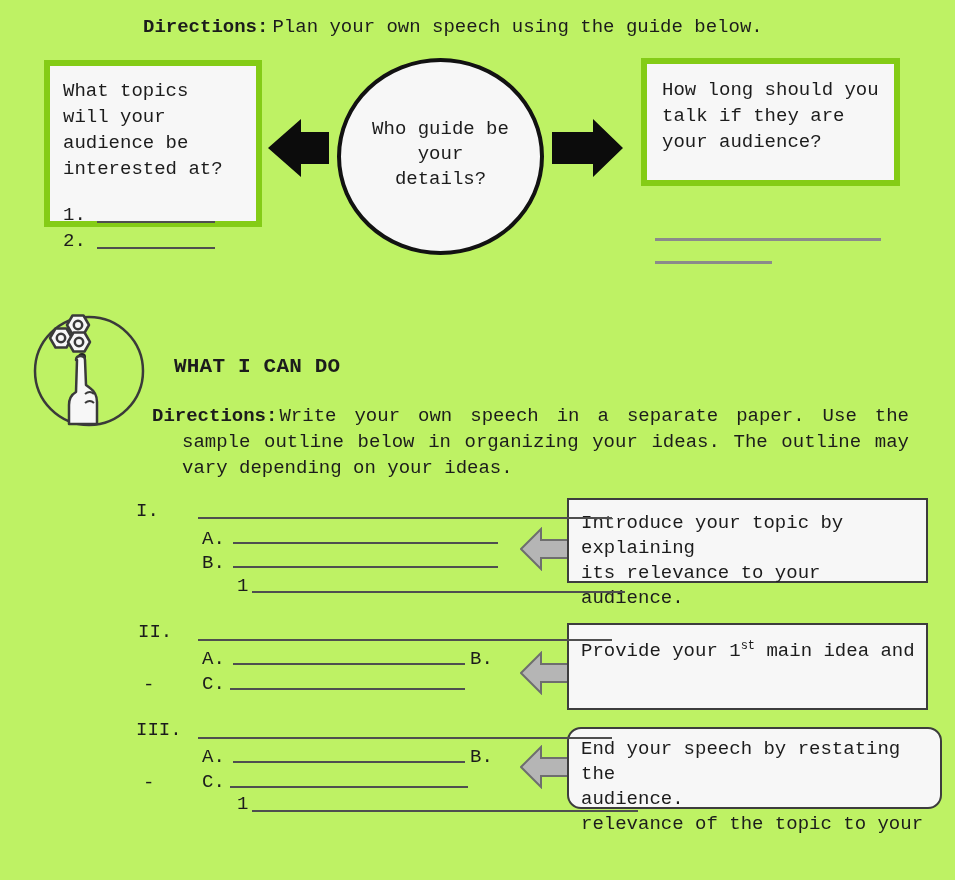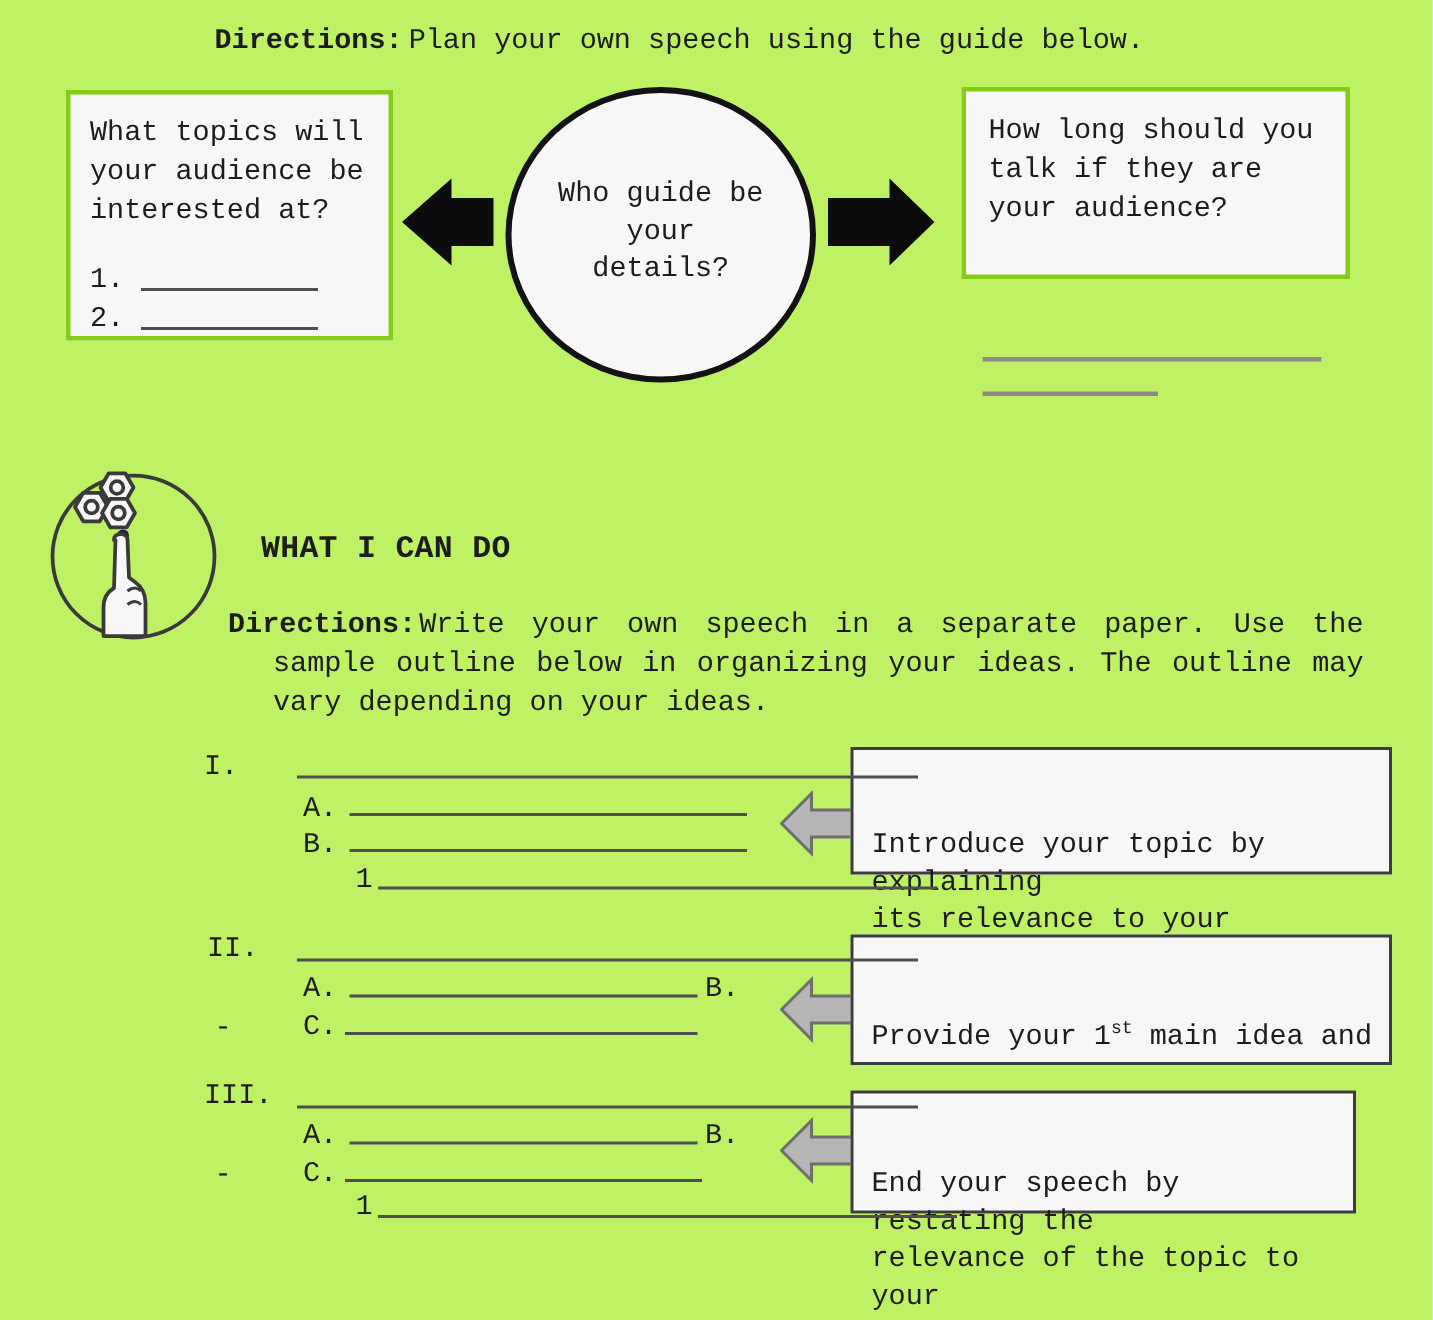--- a/index.html
+++ b/index.html
@@ -6,21 +6,21 @@
   #canvas{
     position:relative;width:955px;height:880px;background:#bef264;
     font-family:Liberation Mono, monospace;color:#1c1c1c;
     overflow:hidden;margin:0 auto;
   }
   .abs{position:absolute;}
   
   .top-directions{left:143px;top:15px;font-size:19px;line-height:24px;}
   .top-directions b{margin-right:4px;}
   
-  .dbox{border:3px solid #84cc16;background:#f7f7f7;box-sizing:border-box;}
+  .dbox{border:6px solid #84cc16;background:#f7f7f7;box-sizing:border-box;}
   .left-box{left:44px;top:60px;width:218px;height:167px;padding:12px 12px 0 13px;}
   .left-box .q{font-size:19px;line-height:26px;}
   .num-row{display:flex;align-items:flex-end;font-size:19px;height:26px;margin-top:0;}
   .num-row .lab{width:24px;}
   .num-row .ln{display:inline-block;width:118px;height:0;border-bottom:2px solid #4f4f4f;margin-left:10px;margin-bottom:3px;}
   .circle{left:337px;top:58px;width:199px;height:189px;border:4px solid #121212;border-radius:50%;
           background:#f7f7f7;box-sizing:content-box;text-align:center;}
   .circle .ctext{margin-top:55px;font-size:19px;line-height:25px;}
   .circle .ctext span{display:block;}
   .right-box{left:641px;top:58px;width:259px;height:128px;padding:13px 14px 0 15px;}
@@ -29,21 +29,21 @@
   
   .wicd-title{left:174px;top:355px;font-size:21px;font-weight:bold;letter-spacing:.2px;}
   .wicd-directions{left:152px;top:403px;width:757px;font-size:19px;line-height:26px;
                    text-align:justify;padding-left:30px;text-indent:-30px;box-sizing:border-box;}
   .wicd-directions b{margin-right:2px;}
   
   .olabel{font-size:19px;line-height:22px;}
   .thin{height:2px;background:#4f4f4f;z-index:3;}
   .callout{border:2px solid #3d3d3d;background:#f7f7f7;box-sizing:border-box;z-index:2;
            font-size:19px;line-height:25px;}
-  .callout .pad{padding:0 10px 0 12px;margin-top:40px;}
+  .callout .pad{padding:0 10px 0 12px;}
   .garrow{z-index:1;}
   sup{font-size:12px;vertical-align:super;line-height:0;}
 </style>
 </head>
 <body>
 
 <div id="canvas">
 
   <div class="abs top-directions">
     <b>Directions:</b><span>Plan your own speech using the guide below.</span>
@@ -142,25 +142,25 @@
   <div class="abs olabel" style="left:470px;top:648px;">B.</div>
   <div class="abs olabel" style="left:202px;top:673px;">C.</div>
   <div class="abs thin" style="left:230px;top:688px;width:235px;"></div>
   <div class="abs olabel" style="left:143px;top:674px;">-</div>
 
   <div class="abs olabel" style="left:136px;top:719px;">III.</div>
 
   <svg class="abs garrow" style="left:520px;top:745px;" width="52" height="44" viewBox="0 0 52 44">
     <polygon points="1,22 21,2 21,13 51,13 51,31 21,31 21,42" fill="#b5b5b5" stroke="#6e6e6e" stroke-width="2"></polygon>
   </svg>
-  <div class="abs callout" style="left:567px;top:727px;width:337px;height:82px;">
+  <div class="abs callout" style="left:567px;top:727px;width:375px;height:82px;border-radius:14px;">
     <div class="pad" style="padding-top:8px;">
       <div>End your speech by restating the</div>
+      <div>audience.</div>
       <div>relevance of the topic to your</div>
-      <div>audience.</div>
     </div>
   </div>
   <div class="abs thin" style="left:198px;top:737px;width:414px;"></div>
 
   <div class="abs olabel" style="left:202px;top:746px;">A.</div>
   <div class="abs thin" style="left:233px;top:761px;width:232px;"></div>
   <div class="abs olabel" style="left:470px;top:746px;">B.</div>
   <div class="abs olabel" style="left:202px;top:771px;">C.</div>
   <div class="abs thin" style="left:230px;top:786px;width:238px;"></div>
   <div class="abs olabel" style="left:143px;top:772px;">-</div>

